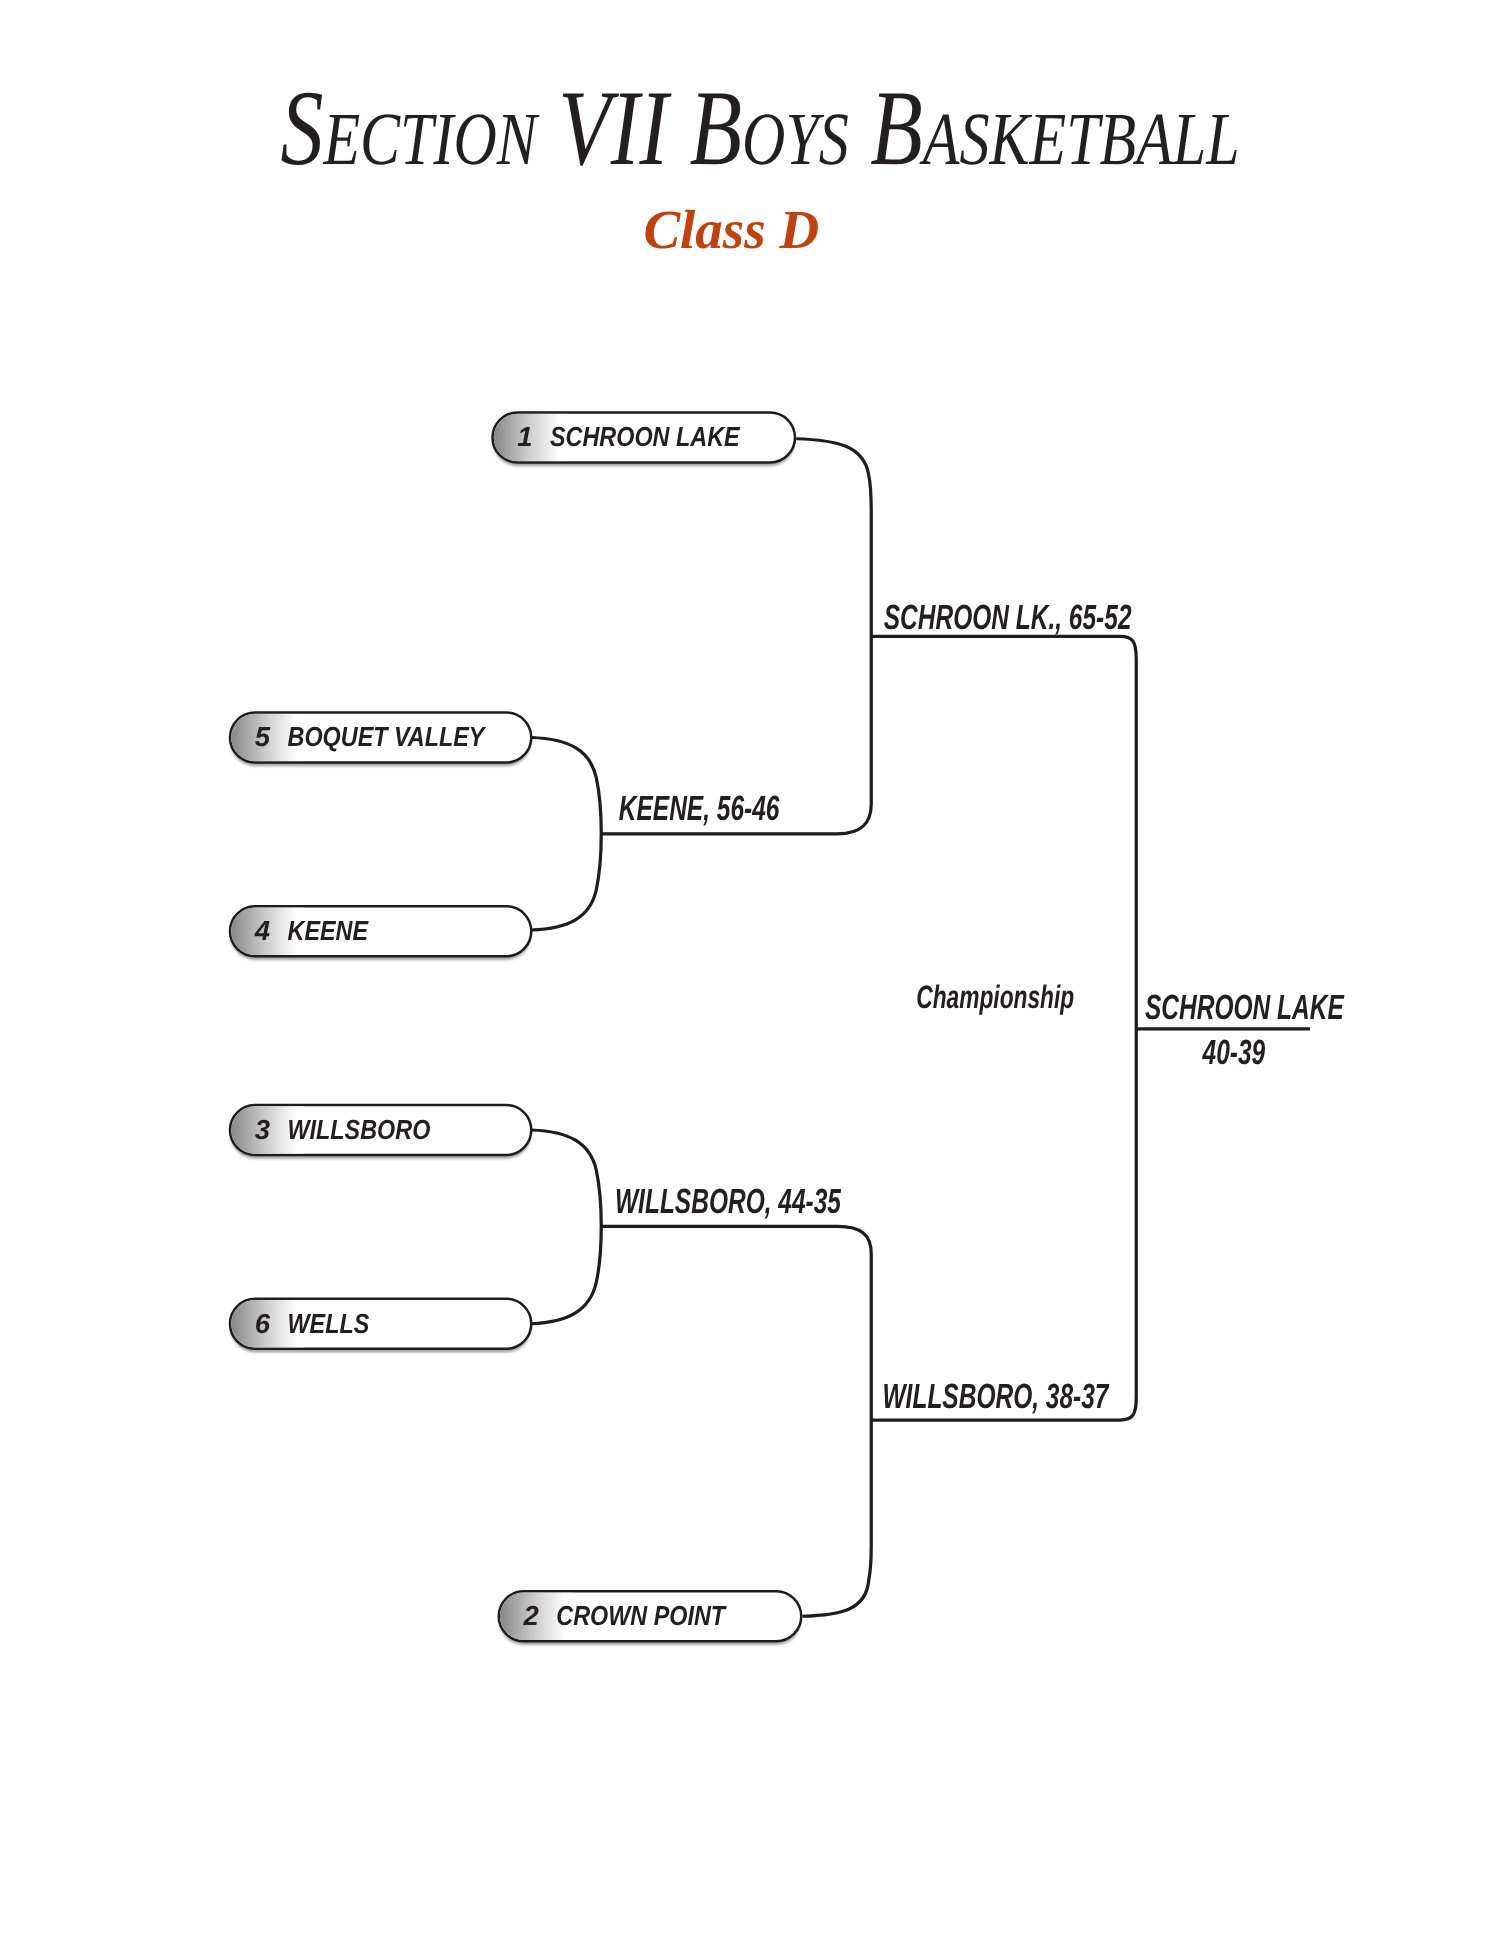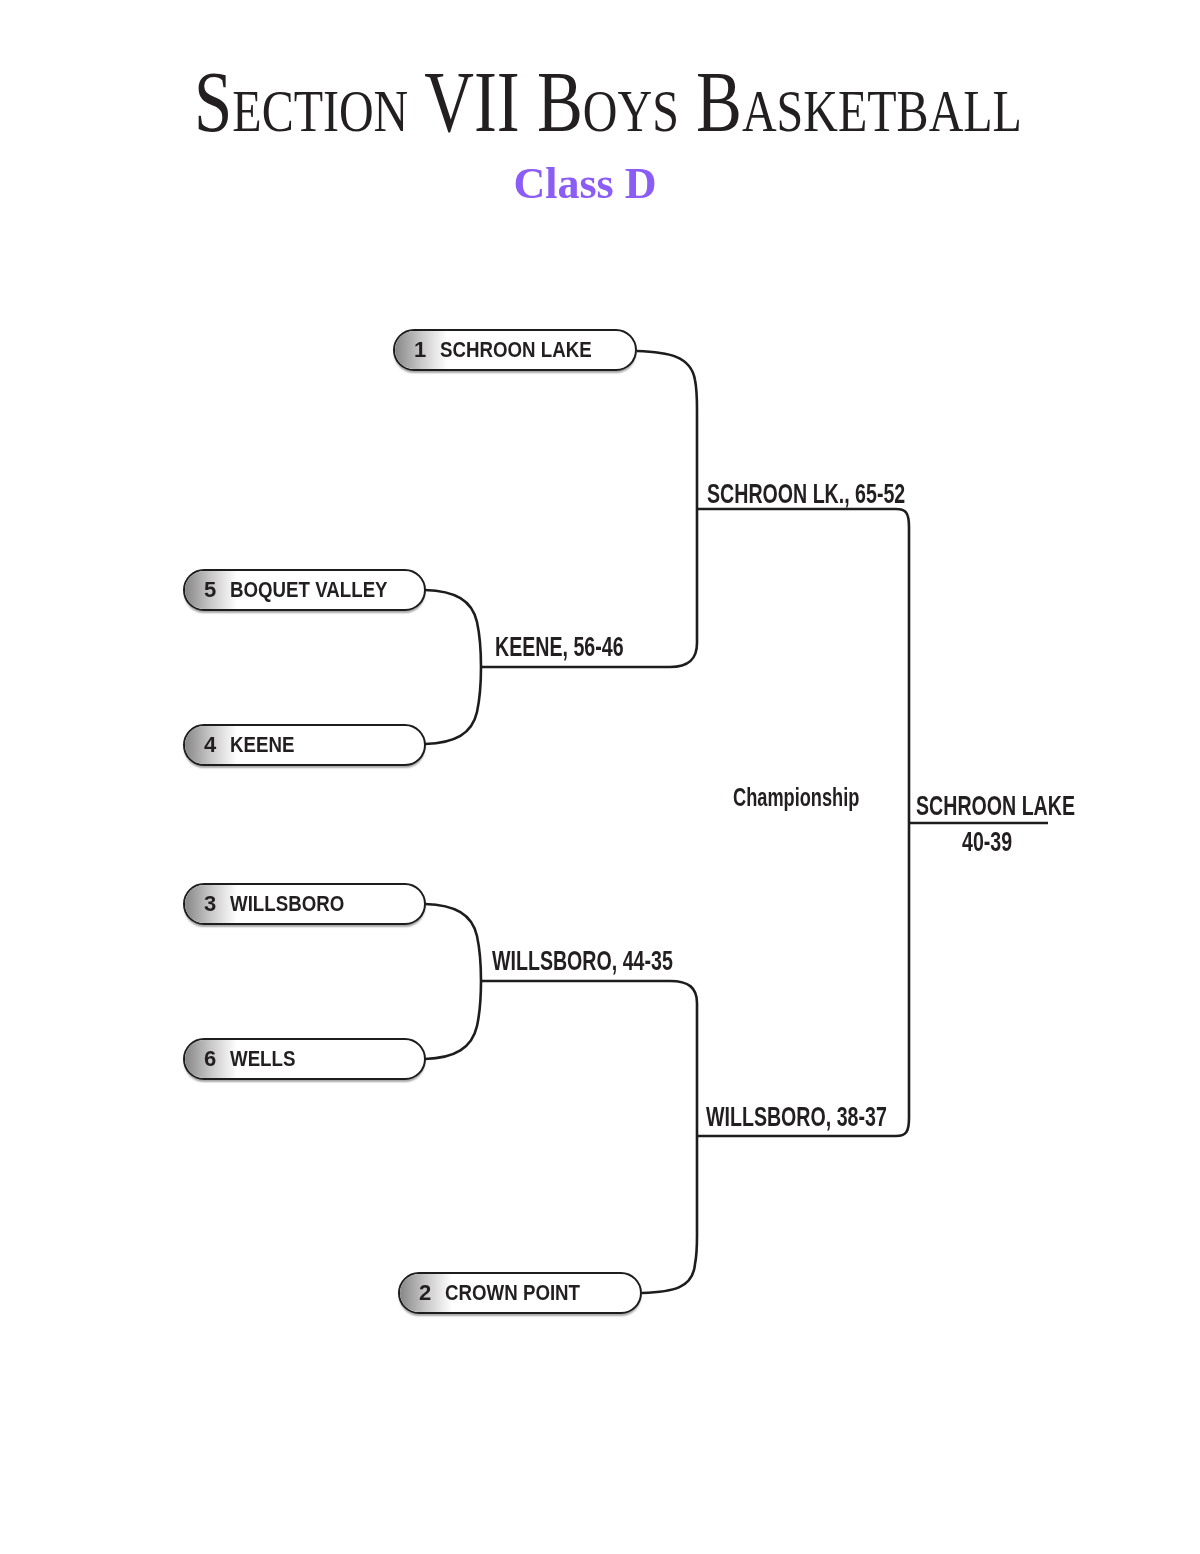--- a/index.html
+++ b/index.html
@@ -1,26 +1,26 @@
 <!DOCTYPE html>
 <html><head>
 <meta charset="utf-8">
 <style>
   html,body{margin:0;padding:0;background:#ffffff;}
   #page{position:relative;width:1200px;height:1331px;background:#ffffff;overflow:hidden;
-        font-family:"Liberation Sans", sans-serif;color:#231f20;}
+        font-family:"Liberation Sans", sans-serif;color:#231f20;font-style:italic;}
 
   
   .title{position:absolute;left:8px;top:59px;width:1200px;text-align:center;
          font-family:"Liberation Serif", serif;font-variant:small-caps;
          font-size:86px;line-height:1;color:#231f20;white-space:nowrap;
          transform:scaleX(0.80);transform-origin:50% 50%;}
   .subtitle{position:absolute;left:285px;top:162px;width:600px;text-align:center;
             font-family:"Liberation Serif", serif;font-weight:bold;
-            font-size:44px;line-height:1;color:#8b5cf6;}
+            font-size:44px;line-height:1;color:#c2410c;}
 
   
   svg.lines{position:absolute;left:0;top:0;}
   svg.lines path{fill:none;stroke:#1d1d1d;stroke-width:2.6px;}
 
   
   .pill{position:absolute;width:243px;height:42px;box-sizing:border-box;
         border:2.6px solid #1d1d1d;border-radius:21px;background:#ffffff;
         overflow:hidden;box-shadow:0 3px 2px -1px rgba(0,0,0,0.35);}
   .pill .shade{position:absolute;left:0;top:0;bottom:0;width:58px;

